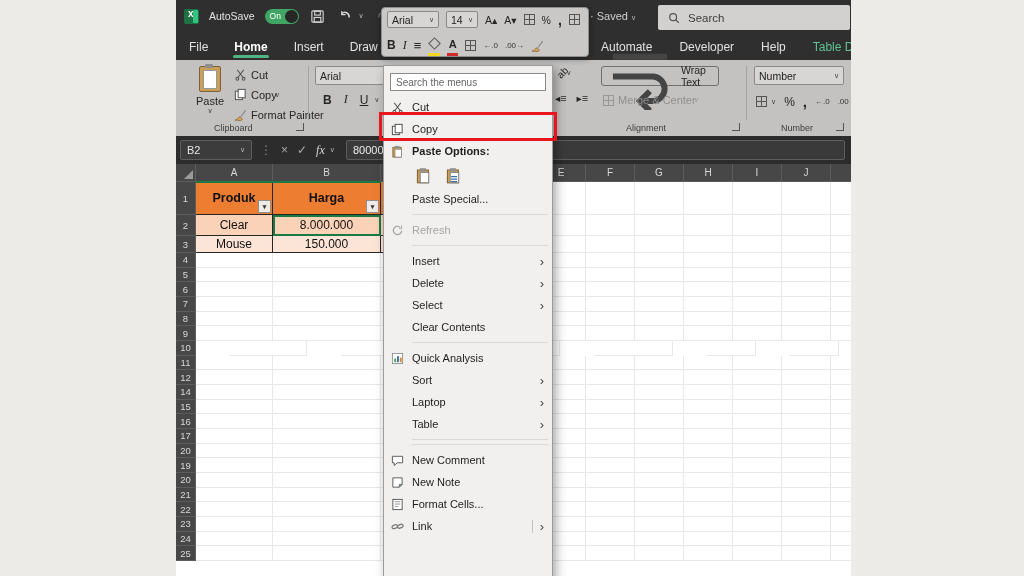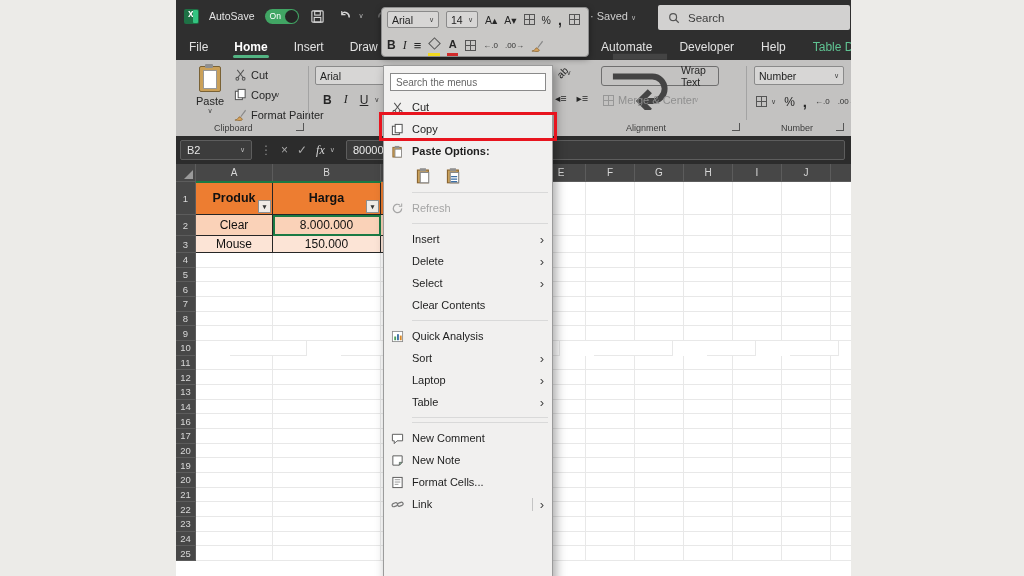--- a/index.html
+++ b/index.html
@@ -454,35 +454,35 @@
           <div class="cell" style="width: 79px;"></div>
           <div class="cell" style="width: 49px;"></div>
           <div class="cell" style="width: 49px;"></div>
           <div class="cell" style="width: 49px;"></div>
           <div class="cell" style="width: 49px;"></div>
           <div class="cell" style="width: 49px;"></div>
           <div class="cell" style="width: 49px;"></div>
           <div class="cell" style="width: 21px;"></div>
         </div>
         <div class="grow" style="height: 14.68px;">
-          <div class="row-h">13</div>
-          <div class="cell" style="width: 77px;"></div>
-          <div class="cell" style="width: 108px;"></div>
-          <div class="cell" style="width: 77px;"></div>
-          <div class="cell" style="width: 79px;"></div>
-          <div class="cell" style="width: 49px;"></div>
-          <div class="cell" style="width: 49px;"></div>
-          <div class="cell" style="width: 49px;"></div>
-          <div class="cell" style="width: 49px;"></div>
-          <div class="cell" style="width: 49px;"></div>
-          <div class="cell" style="width: 49px;"></div>
-          <div class="cell" style="width: 21px;"></div>
-        </div>
-        <div class="grow" style="height: 14.68px;">
           <div class="row-h">14</div>
+          <div class="cell" style="width: 77px;"></div>
+          <div class="cell" style="width: 108px;"></div>
+          <div class="cell" style="width: 77px;"></div>
+          <div class="cell" style="width: 79px;"></div>
+          <div class="cell" style="width: 49px;"></div>
+          <div class="cell" style="width: 49px;"></div>
+          <div class="cell" style="width: 49px;"></div>
+          <div class="cell" style="width: 49px;"></div>
+          <div class="cell" style="width: 49px;"></div>
+          <div class="cell" style="width: 49px;"></div>
+          <div class="cell" style="width: 21px;"></div>
+        </div>
+        <div class="grow" style="height: 14.68px;">
+          <div class="row-h">15</div>
           <div class="cell" style="width: 77px;"></div>
           <div class="cell" style="width: 108px;"></div>
           <div class="cell" style="width: 77px;"></div>
           <div class="cell" style="width: 79px;"></div>
           <div class="cell" style="width: 49px;"></div>
           <div class="cell" style="width: 49px;"></div>
           <div class="cell" style="width: 49px;"></div>
           <div class="cell" style="width: 49px;"></div>
           <div class="cell" style="width: 49px;"></div>
           <div class="cell" style="width: 49px;"></div>
@@ -674,20 +674,24 @@
             </svg>
           </div>
           <div class="cm-pobtn">
             <svg viewBox="0 0 14 14">
               <rect x="2" y="2.5" width="9" height="10.5" fill="#caa058" stroke="#8a6430" stroke-width=".9"></rect>
               <rect x="4.3" y="4.5" width="7" height="8.5" fill="#fff" stroke="#888" stroke-width=".9"></rect>
               <rect x="4" y="1" width="5" height="2.6" fill="#909090"></rect>
               <path d="M5 8 h5 M5 10 h5 M5 12 h5" stroke="#3b6ea5" stroke-width="1"></path>
             </svg>
           </div>
+        </div>
+        <div class="cm-item">
+          <div class="cm-ico"></div>
+          <div class="cm-label">Paste Special...</div>
         </div>
         <div class="cm-sep"></div>
         <div class="cm-item disabled">
           <div class="cm-ico">
             <svg viewBox="0 0 14 14" fill="none" stroke="#a5a5a5" stroke-width="1.3">
               <path d="M11.5 7 a4.5 4.5 0 1 1 -2 -3.8"></path>
               <path d="M11.5 1.5 v3 h-3" stroke-width="1.1"></path>
             </svg>
           </div>
           <div class="cm-label">Refresh</div>

